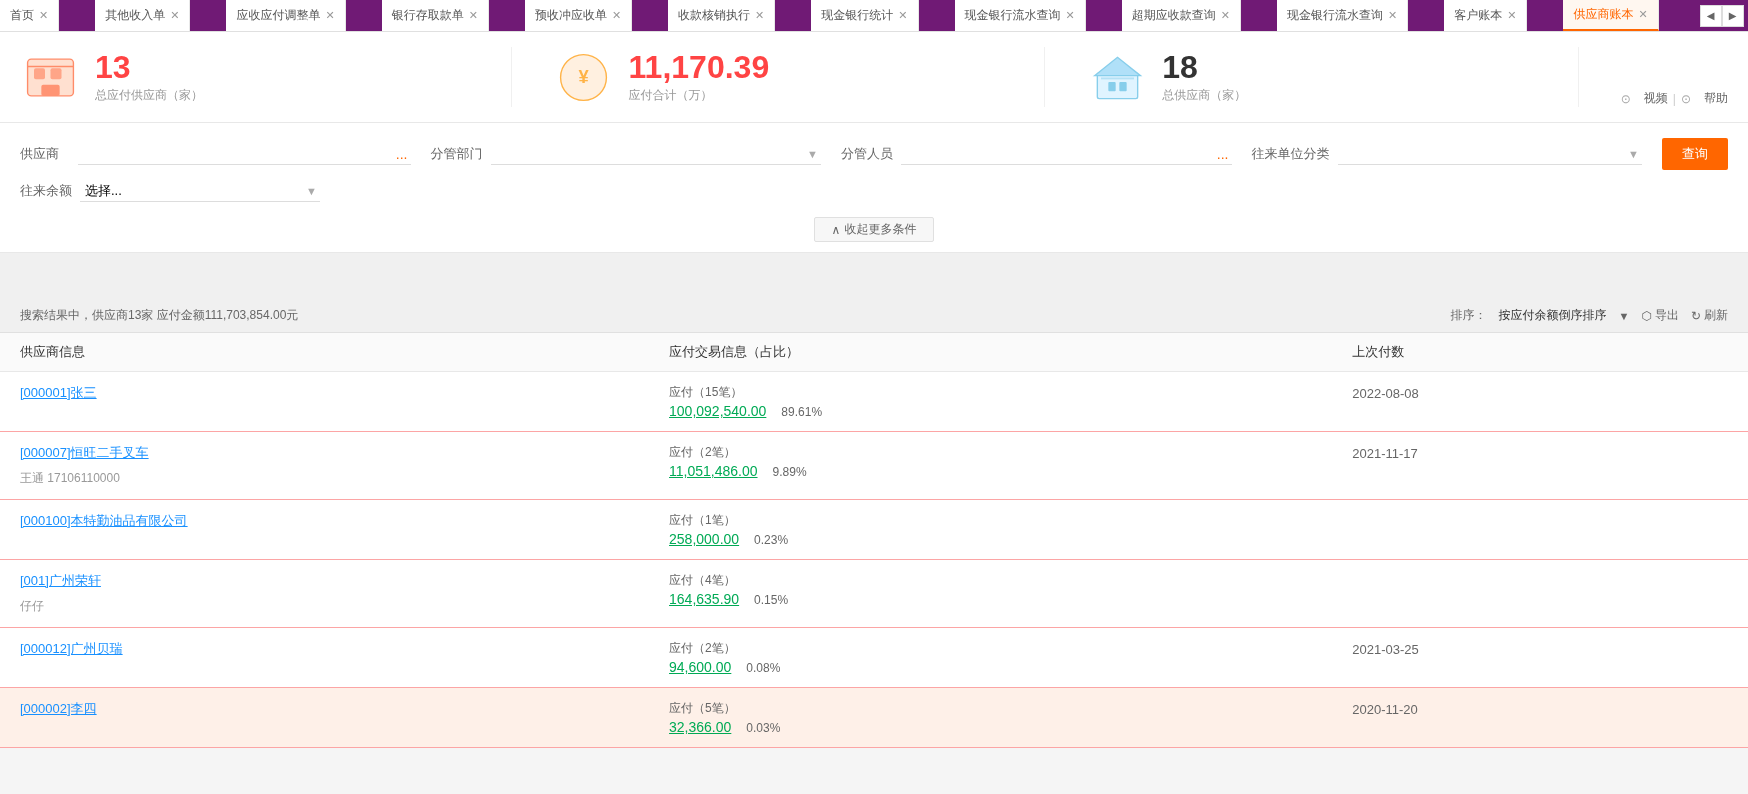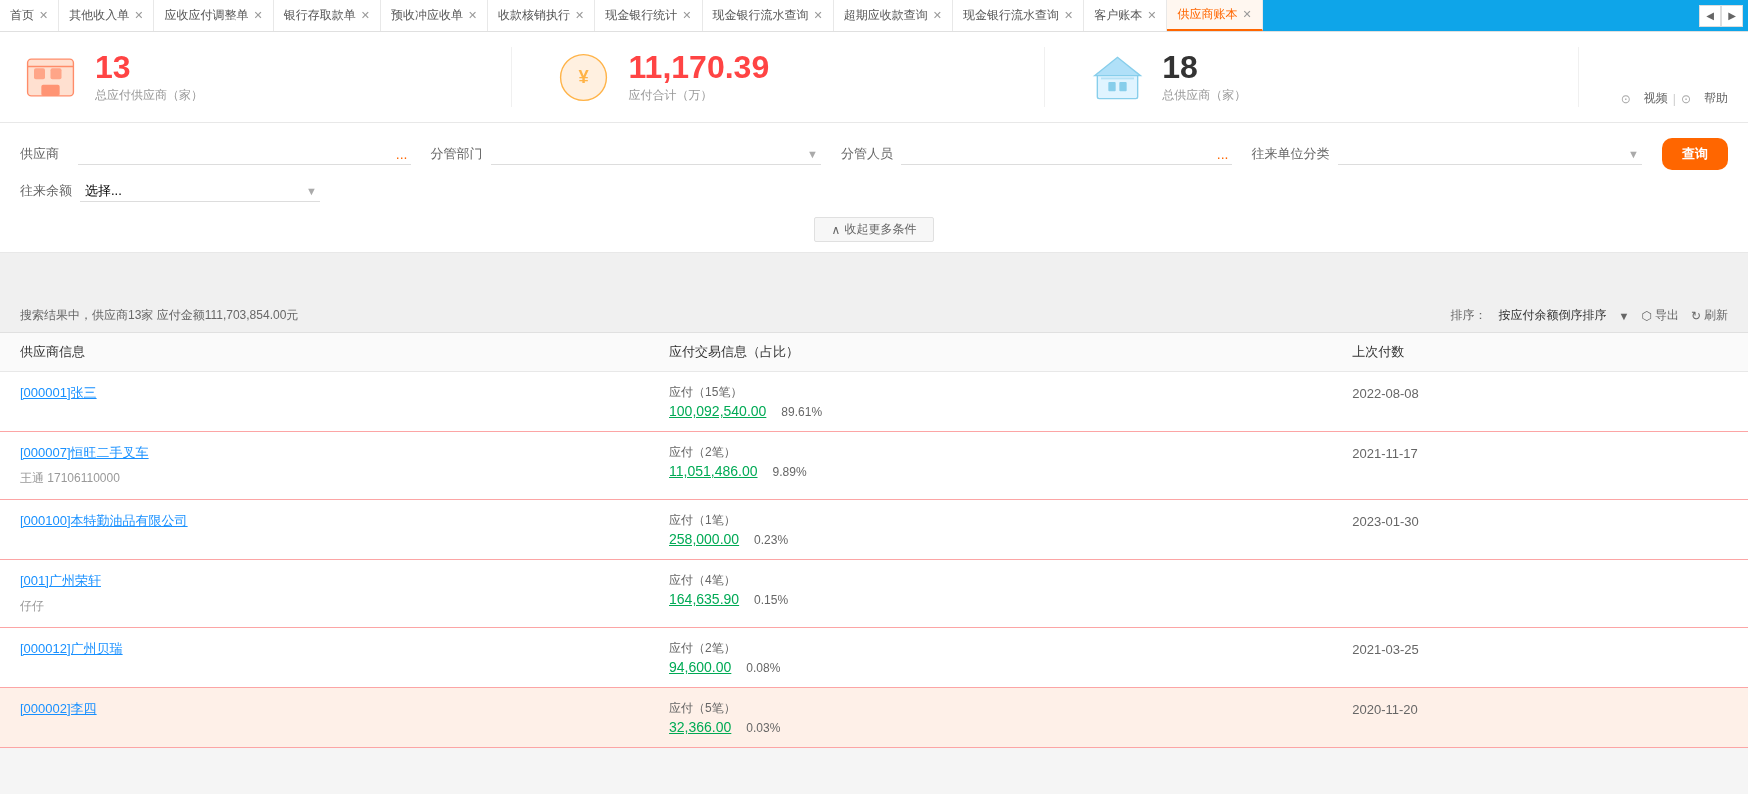--- a/index.html
+++ b/index.html
@@ -1,25 +1,26 @@
 <!DOCTYPE html>
 <html><head>
   <meta charset="utf-8">
   <style>
     * { box-sizing: border-box; margin: 0; padding: 0; }
     body { font-family: 'Microsoft YaHei', Arial, sans-serif; font-size: 13px; background: #f5f5f5; color: #333; overflow-x: hidden; }
 
     
     .top-nav {
-      background: #0ea5e9;
+      background: #701a75;
       border-bottom: 1px solid #e0e0e0;
       display: flex;
       align-items: center;
       height: 32px;
       overflow: hidden;
+      gap: 36px;
     }
     .nav-tab {
       display: flex;
       align-items: center;
       padding: 0 10px;
       height: 100%;
       border-right: 1px solid #e8e8e8;
       white-space: nowrap;
       cursor: pointer;
       font-size: 12px;
@@ -173,23 +174,22 @@
       font-size: 11px;
       pointer-events: none;
     }
     .btn-query {
       background: #ff6600;
       color: #fff;
       border: none;
       padding: 7px 20px;
       font-size: 13px;
       cursor: pointer;
-      border-radius: 10px;
+      border-radius: 2px;
       white-space: nowrap;
-      font-weight: bold;
     }
     .collapse-btn {
       display: flex;
       align-items: center;
       justify-content: center;
       margin: 5px auto 0;
       cursor: pointer;
       color: #666;
       font-size: 12px;
       width: 120px;
@@ -521,21 +521,20 @@
       <a class="supplier-link">[000100]本特勤油品有限公司</a>
       
     </div>
     <div class="cell-transaction">
       <div class="tx-label">应付（1笔）</div>
       <div class="tx-row">
         <span class="tx-amount">258,000.00</span>
         <span class="tx-percent">0.23%</span>
       </div>
     </div>
-    <div class="cell-last-payment">2023-01-30</div>
   </div>
       <div class="table-row">
     <div class="cell-supplier">
       <a class="supplier-link">[001]广州荣轩</a>
       <div class="supplier-sub">仔仔</div>
     </div>
     <div class="cell-transaction">
       <div class="tx-label">应付（4笔）</div>
       <div class="tx-row">
         <span class="tx-amount">164,635.90</span>

